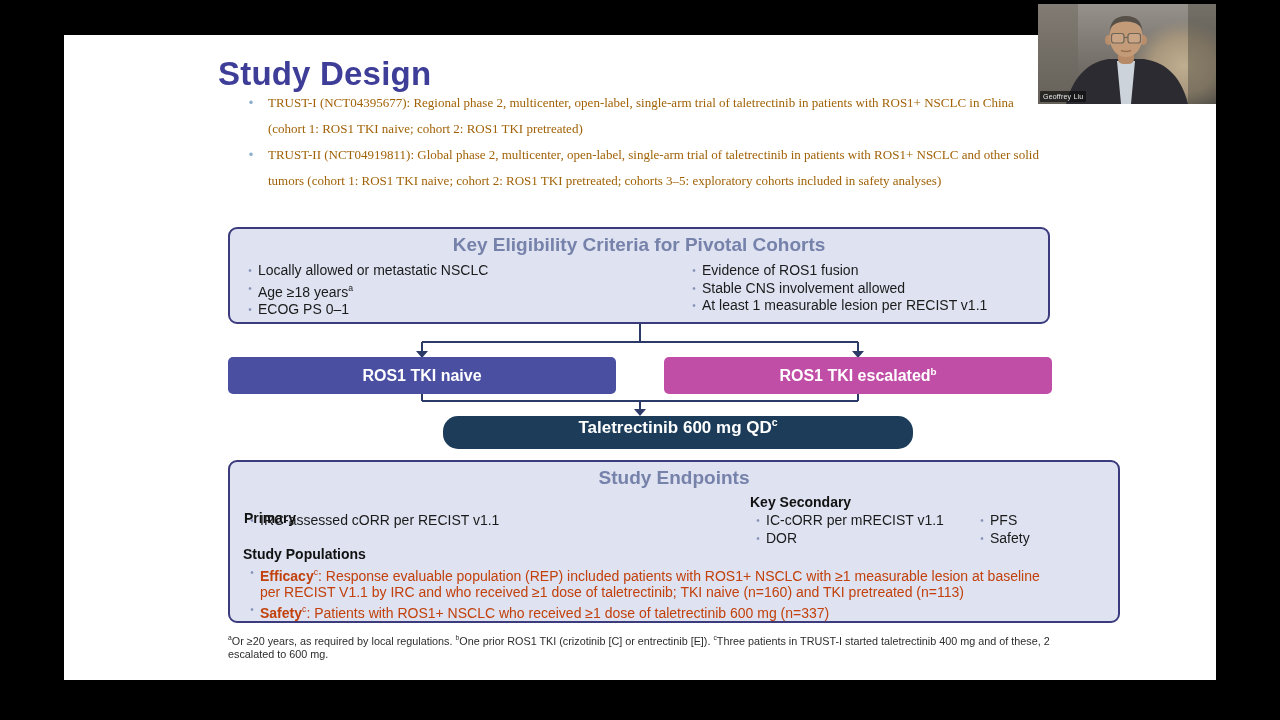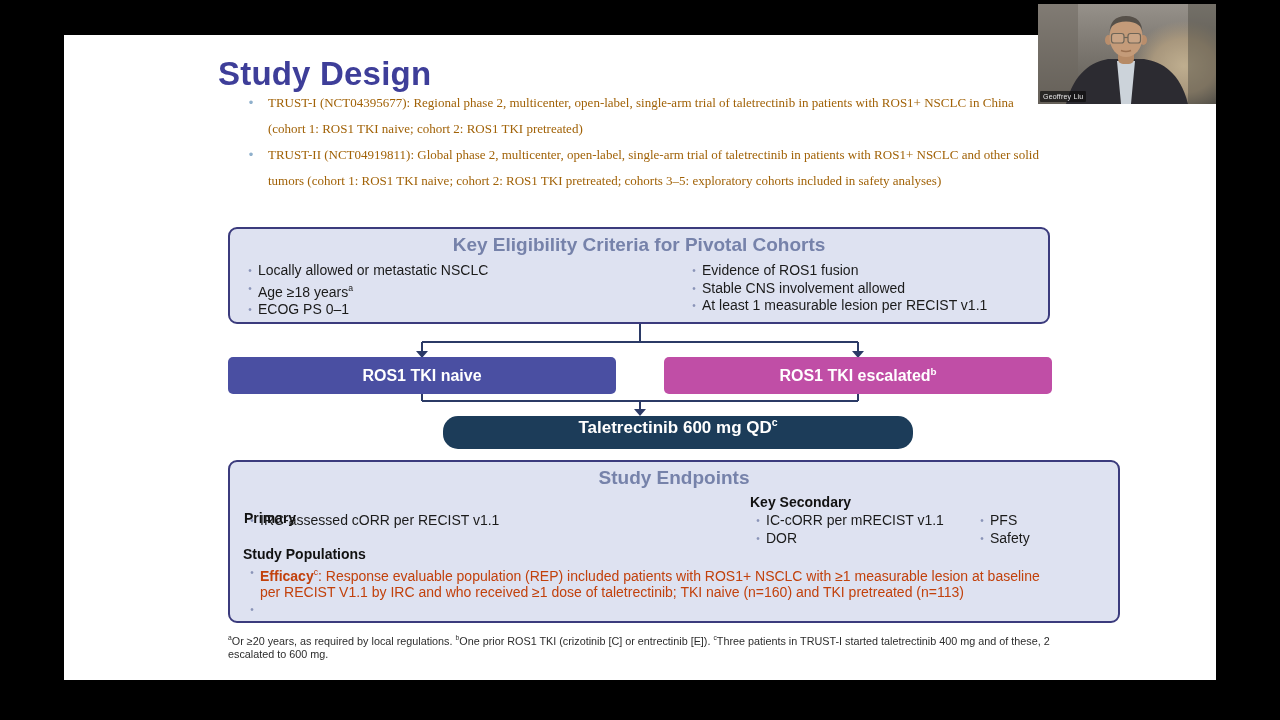--- a/index.html
+++ b/index.html
@@ -170,20 +170,21 @@
       </div>
 
       <div class="hd populations">Study Populations</div>
       <div class="grp population-items">
         <div class="pitem pop">
           <span class="dot">•</span>
           <span class="txt"><b>Efficacy</b><sup>c</sup><span>: Response evaluable population (REP) included patients with ROS1+ NSCLC with ≥1 measurable lesion at baseline per RECIST V1.1 by IRC and who received ≥1 dose of taletrectinib; TKI naive (n=160) and TKI pretreated (n=113)</span></span>
         </div>
         <div class="pitem pop">
           <span class="dot">•</span>
+          <span class="txt"><b>Safety</b><sup>c</sup><span>: Patients with ROS1+ NSCLC who received ≥1 dose of taletrectinib 600 mg (n=337)</span></span>
         </div>
       </div>
     </div>
 
     <div class="footnote">
       <span><sup>a</sup><span>Or ≥20 years, as required by local regulations. </span></span><span><sup>b</sup><span>One prior ROS1 TKI (crizotinib [C] or entrectinib [E]). </span></span><span><sup>c</sup><span>Three patients in TRUST-I started taletrectinib 400 mg and of these, 2 escalated to 600 mg.</span></span>
     </div>
 
   </div>
 

